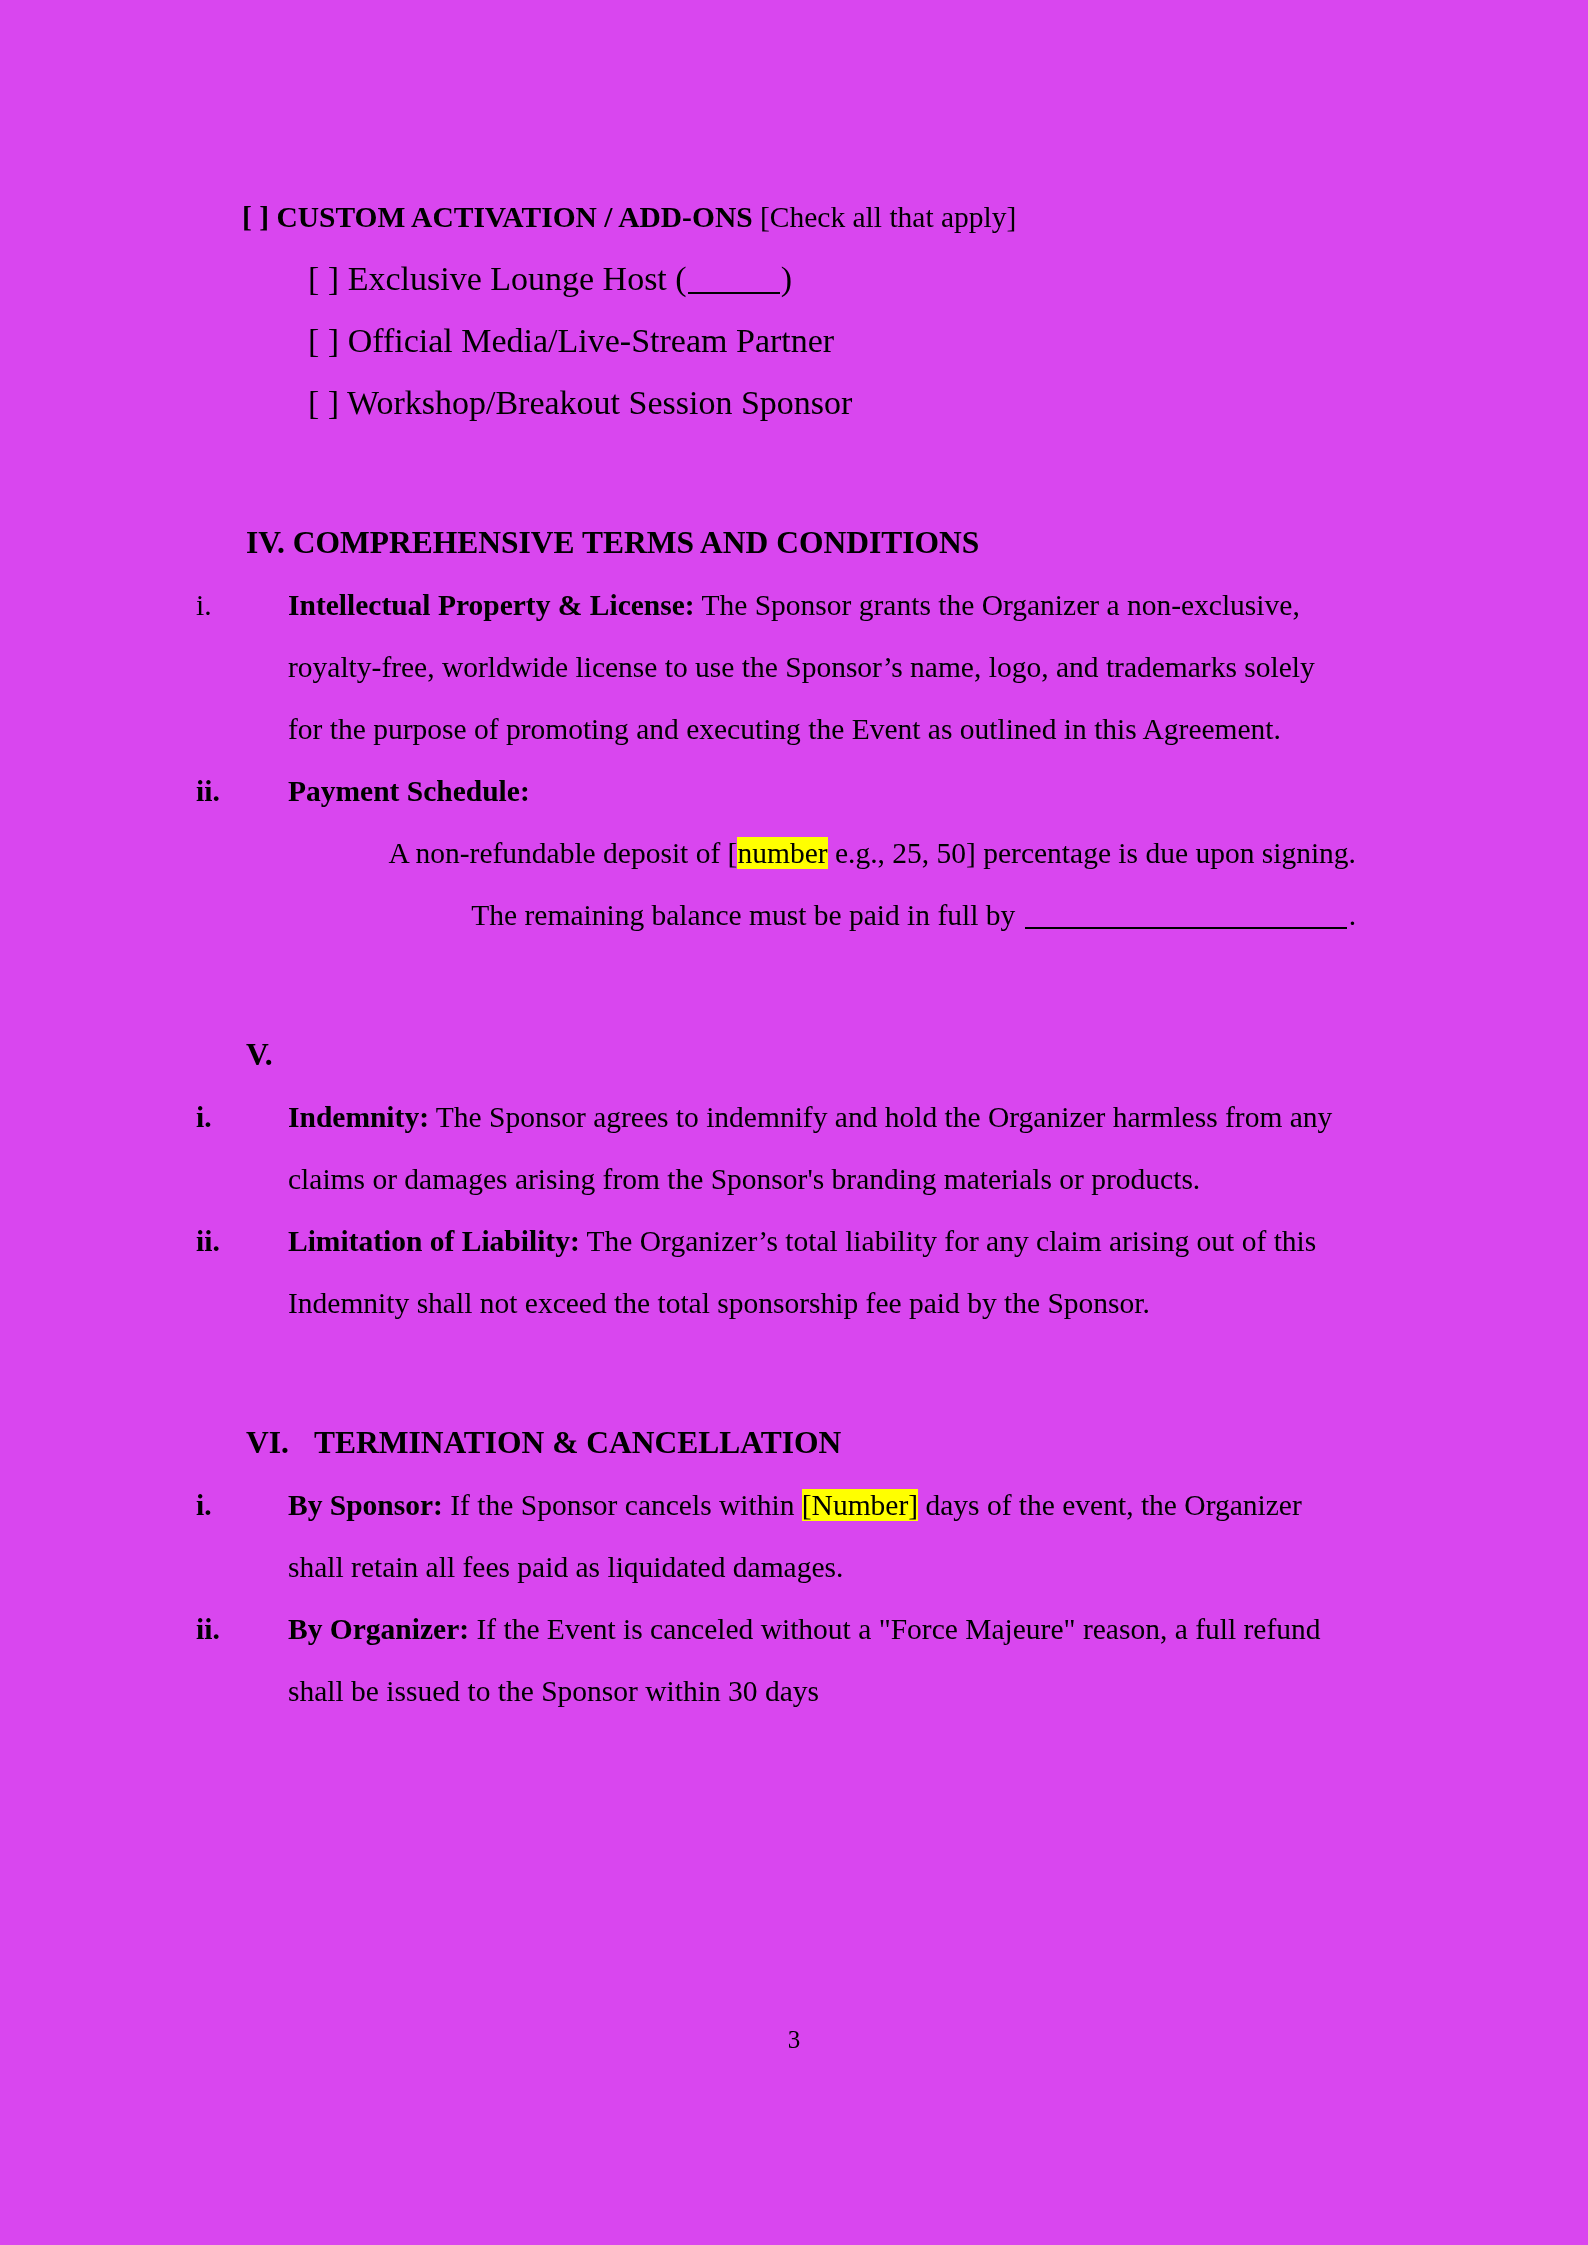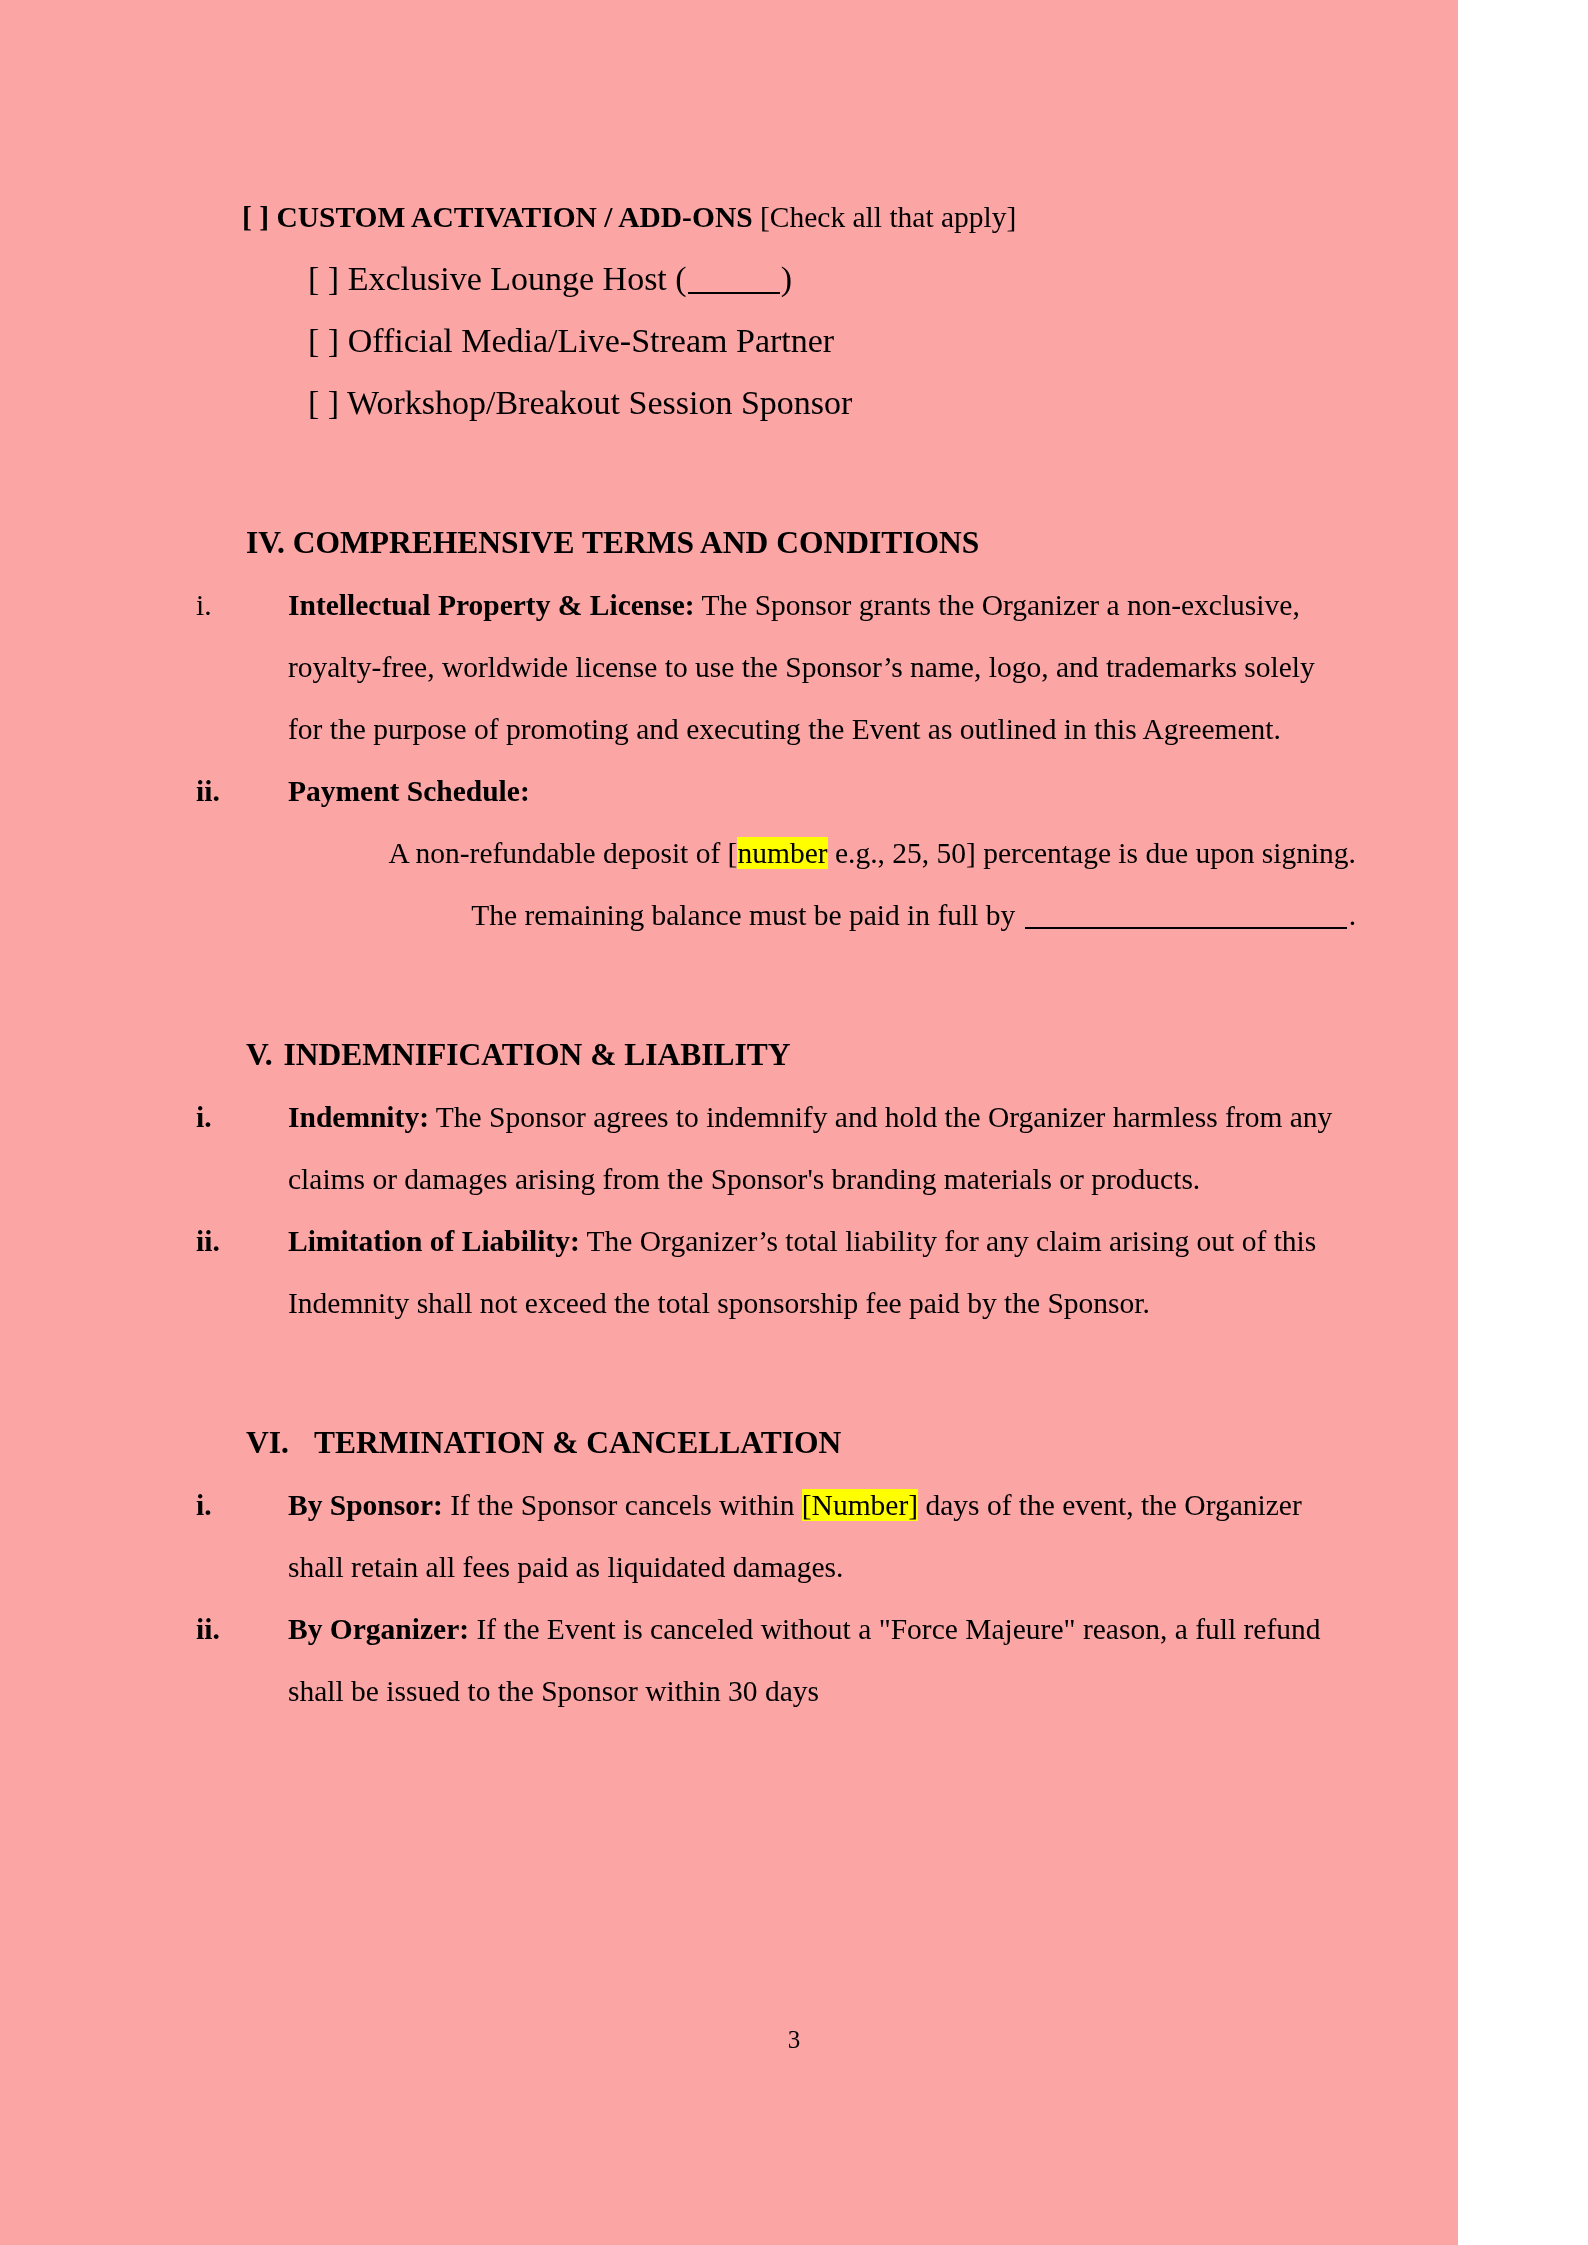--- a/index.html
+++ b/index.html
@@ -6,23 +6,23 @@
     margin: 0;
     padding: 0;
     background: #ffffff;
   }
   body {
     font-family: "Liberation Serif", "DejaVu Serif", serif;
     color: #000000;
   }
   .page {
     position: relative;
-    width: 1458px;
+    width: 1588px;
     height: 2245px;
-    background: #fca5a5;
+    background: #d946ef;
     overflow: hidden;
     box-sizing: border-box;
   }
   .content {
     position: absolute;
     left: 196px;
     top: 186px;
     width: 1160px;
   }
   b, .b { font-weight: bold; }
@@ -153,21 +153,20 @@
           <span class="sub-line"><span>A non-refundable deposit of [</span><span class="hl">number</span><span> e.g., 25, 50] percentage is due upon signing.</span></span>
           <span class="sub-line"><span>The remaining balance must be paid in full by </span><span class="blank-long"></span><span>.</span></span>
         </span>
       </li>
     </ul>
 
     <div class="spacer-lg"></div>
 
     <div class="section-head">
       <span class="numeral sp">V.</span>
-        <span>INDEMNIFICATION &amp; LIABILITY</span>
     </div>
 
     <ul class="rlist">
       <li>
         <span class="marker">i.</span>
         <span class="body"><b>Indemnity:</b><span> The Sponsor agrees to indemnify and hold the Organizer harmless from any claims or damages arising from the Sponsor's branding materials or products.</span></span>
       </li>
       <li>
         <span class="marker">ii.</span>
         <span class="body"><b>Limitation of Liability:</b><span> The Organizer’s total liability for any claim arising out of this Indemnity shall not exceed the total sponsorship fee paid by the Sponsor.</span></span>

